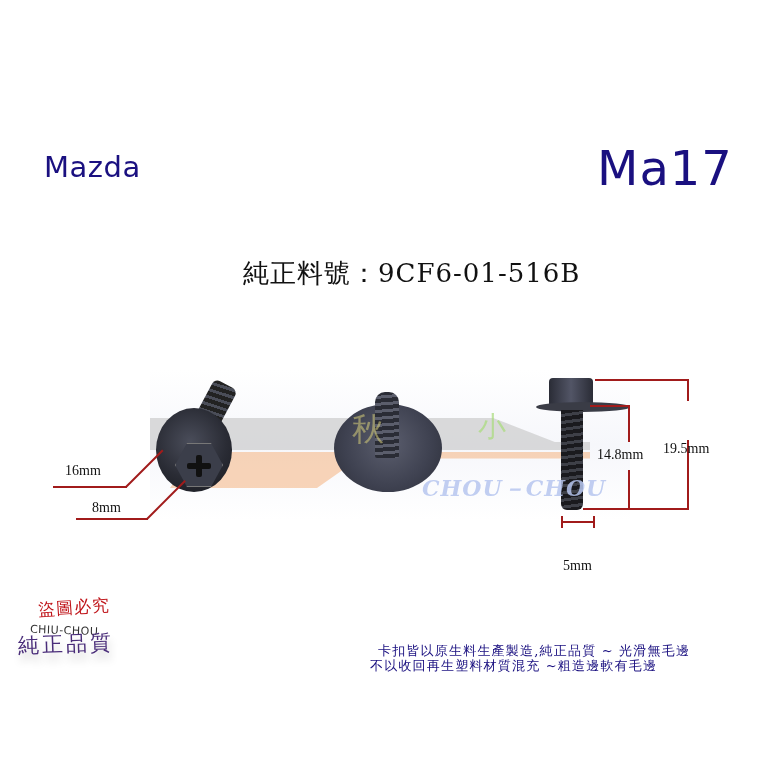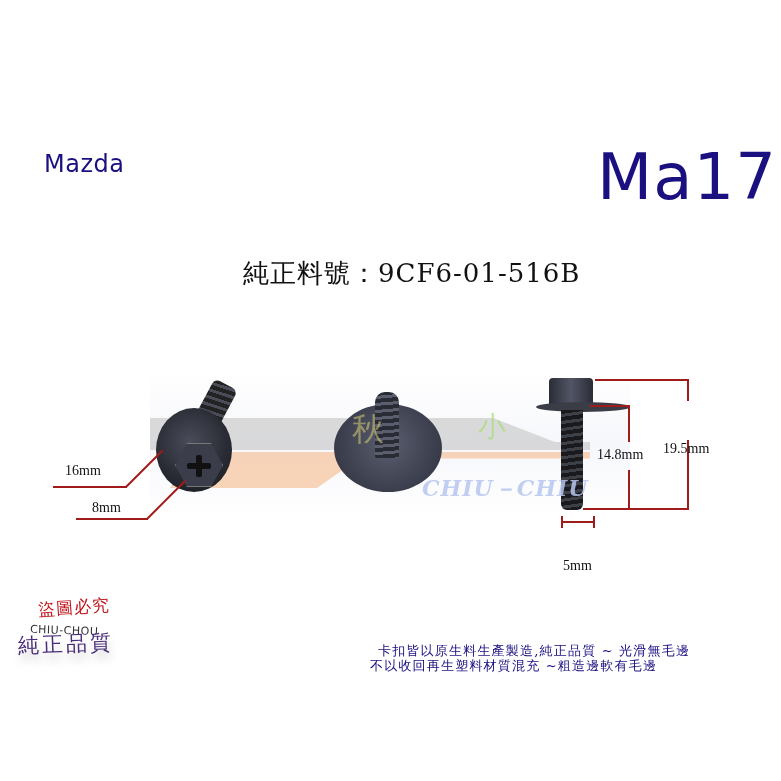--- a/index.html
+++ b/index.html
@@ -1,20 +1,20 @@
 <!DOCTYPE html>
 <html><head>
   <meta charset="utf-8">
   <style>
     * { margin: 0; padding: 0; box-sizing: border-box; }
     html, body { width: 781px; height: 781px; background: #ffffff; overflow: hidden; }
     body { position: relative; font-family: "Liberation Serif", serif; }
 
-    .brand { position: absolute; left: 44px; top: 150px; font-family: "DejaVu Sans", sans-serif; font-size: 24px; color: #1a1080; letter-spacing: 0.5px; }
-    .code { position: absolute; left: 597px; top: 140px; font-family: "DejaVu Sans", sans-serif; font-size: 64px; color: #1a1080; letter-spacing: 1px; }
+    .brand { position: absolute; left: 44px; top: 150px; font-family: "DejaVu Sans", sans-serif; font-size: 29px; color: #1a1080; letter-spacing: 0.5px; }
+    .code { position: absolute; left: 597px; top: 140px; font-family: "DejaVu Sans", sans-serif; font-size: 48px; color: #1a1080; letter-spacing: 1px; }
     .partno { position: absolute; left: 243px; top: 256px; font-family: "DejaVu Serif", serif; font-size: 26px; color: #111; letter-spacing: 1px; }
 
     .photo-area { position: absolute; left: 150px; top: 370px; width: 480px; height: 150px; background: linear-gradient(180deg, #ffffff 0%, #f6f7fb 50%, #ffffff 100%); }
 
     
     .band-gray { position: absolute; left: 150px; top: 418px; width: 440px; height: 32px; background: #c8c8c8; opacity: 0.65; clip-path: polygon(0 0, 78% 0, 92% 75%, 100% 75%, 100% 100%, 0 100%); }
     .band-orange { position: absolute; left: 170px; top: 452px; width: 420px; height: 36px; background: #f5b98a; opacity: 0.6; clip-path: polygon(6% 0, 100% 0, 100% 18%, 45% 18%, 35% 100%, 0 100%); }
     .wm-chiu { position: absolute; left: 422px; top: 474px; font-family: "DejaVu Serif", serif; font-style: italic; font-weight: bold; font-size: 22px; color: #b7c6ef; opacity: 0.85; letter-spacing: 1px; }
     .wm-glyph1 { position: absolute; left: 352px; top: 408px; font-size: 32px; color: #d7cf7a; opacity: 0.55; }
     .wm-glyph2 { position: absolute; left: 478px; top: 408px; font-size: 28px; color: #a8dc7a; opacity: 0.7; }
@@ -76,21 +76,21 @@
 </div>
 
 <div>
   <div class="s3-head"></div>
   <div class="s3-washer"></div>
   <div class="s3-shank"></div>
 </div>
 
 <div class="wm-glyph1">秋</div>
 <div class="wm-glyph2">小</div>
-<div class="wm-chiu">CHIU－CHIU</div>
+<div class="wm-chiu">CHOU－CHOU</div>
 
 <div class="dim" style="left:53px; top:486px; width:74px; height:2px;"></div>
 <div class="leader" style="left:126px; top:486px; width:52px; transform:rotate(-45deg);"></div>
 <div class="dim-label" style="left:65px; top:463px;">16mm</div>
 
 <div class="dim" style="left:76px; top:518px; width:72px; height:2px;"></div>
 <div class="leader" style="left:147px; top:518px; width:54px; transform:rotate(-45deg);"></div>
 <div class="dim-label" style="left:92px; top:500px;">8mm</div>
 
 <div class="dim" style="left:595px; top:379px; width:93px; height:2px;"></div>

